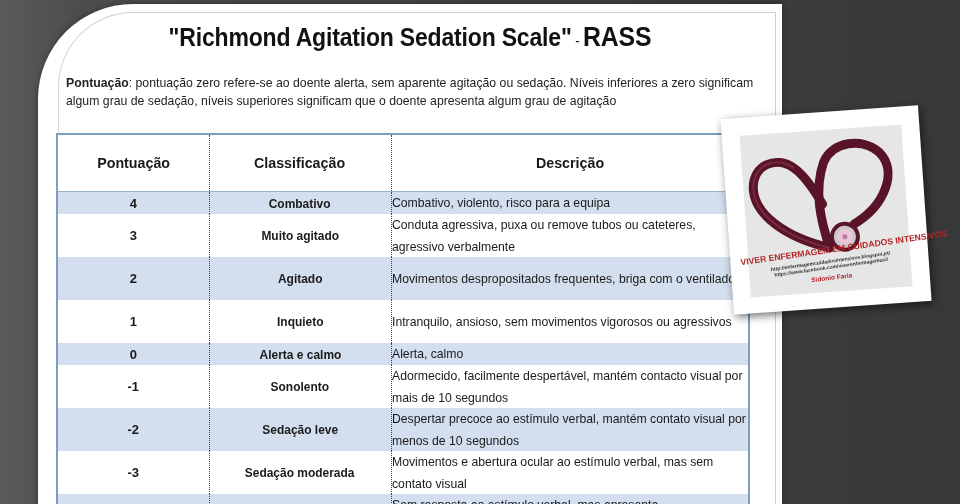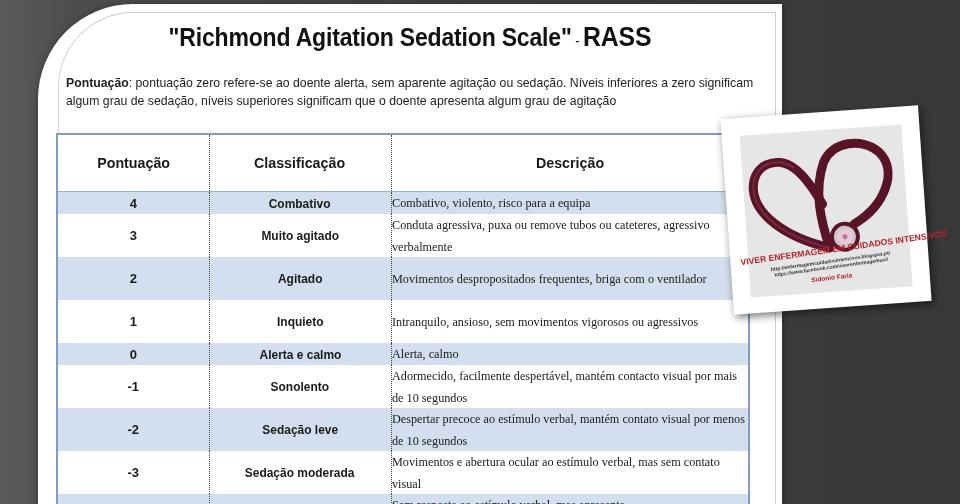--- a/index.html
+++ b/index.html
@@ -44,21 +44,21 @@
     padding: 0; font-size: 13px; color: #1a1a1a;
   }
   table.rass th:first-child, table.rass td:first-child { border-left: none; }
   table.rass th:last-child, table.rass td:last-child { border-right: none; }
   table.rass th {
     height: 56px; font-size: 15.5px; font-weight: bold; background: #fff;
     border-bottom: 1px solid #9bb2cf;
   }
   table.rass th span, .cell-label { display: inline-block; transform: scaleX(0.92); }
   td.score, td.class { text-align: center; font-weight: bold; font-size: 13.5px; }
-  td.desc { padding-left: 9px; line-height: 21.5px; font-size: 13px; font-family: Liberation Serif, serif; }
+  td.desc { padding-left: 9px; line-height: 21.5px; font-size: 13px; }
   td.desc span { display: inline-block; transform: scaleX(0.94); transform-origin: 0 50%; width: 106%; }
   tr.shade td { background: #d3deee; }
   tr.plain td { background: #ffffff; }
   tr.h1 td { height: 22px; }
   tr.h2 td { height: 43px; }
   .photo {
     position: absolute; left: 727px; top: 112px; width: 198px; height: 196px;
     background: #ffffff; transform: rotate(-4deg);
     box-shadow: 2px 3px 8px rgba(0,0,0,0.55);
   }

